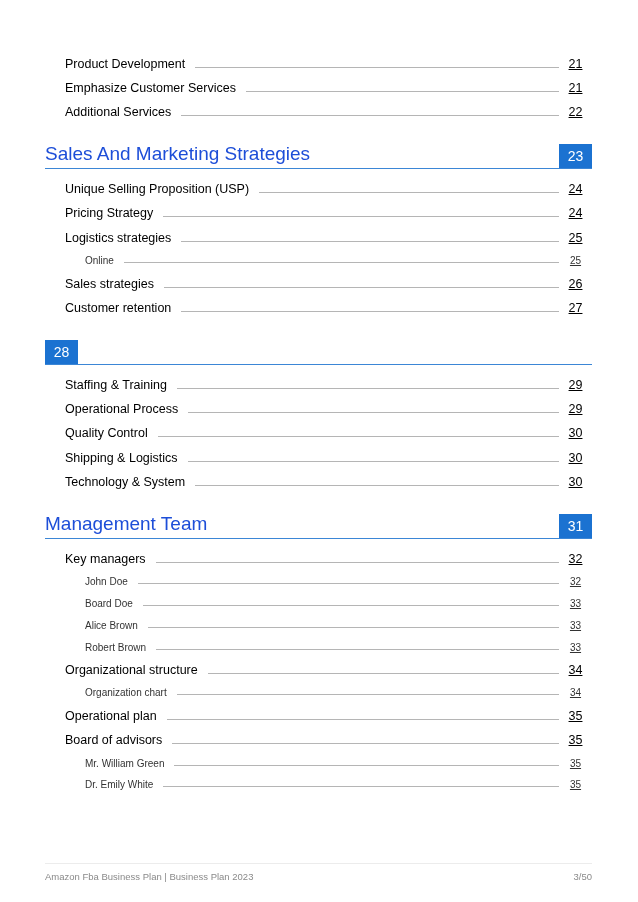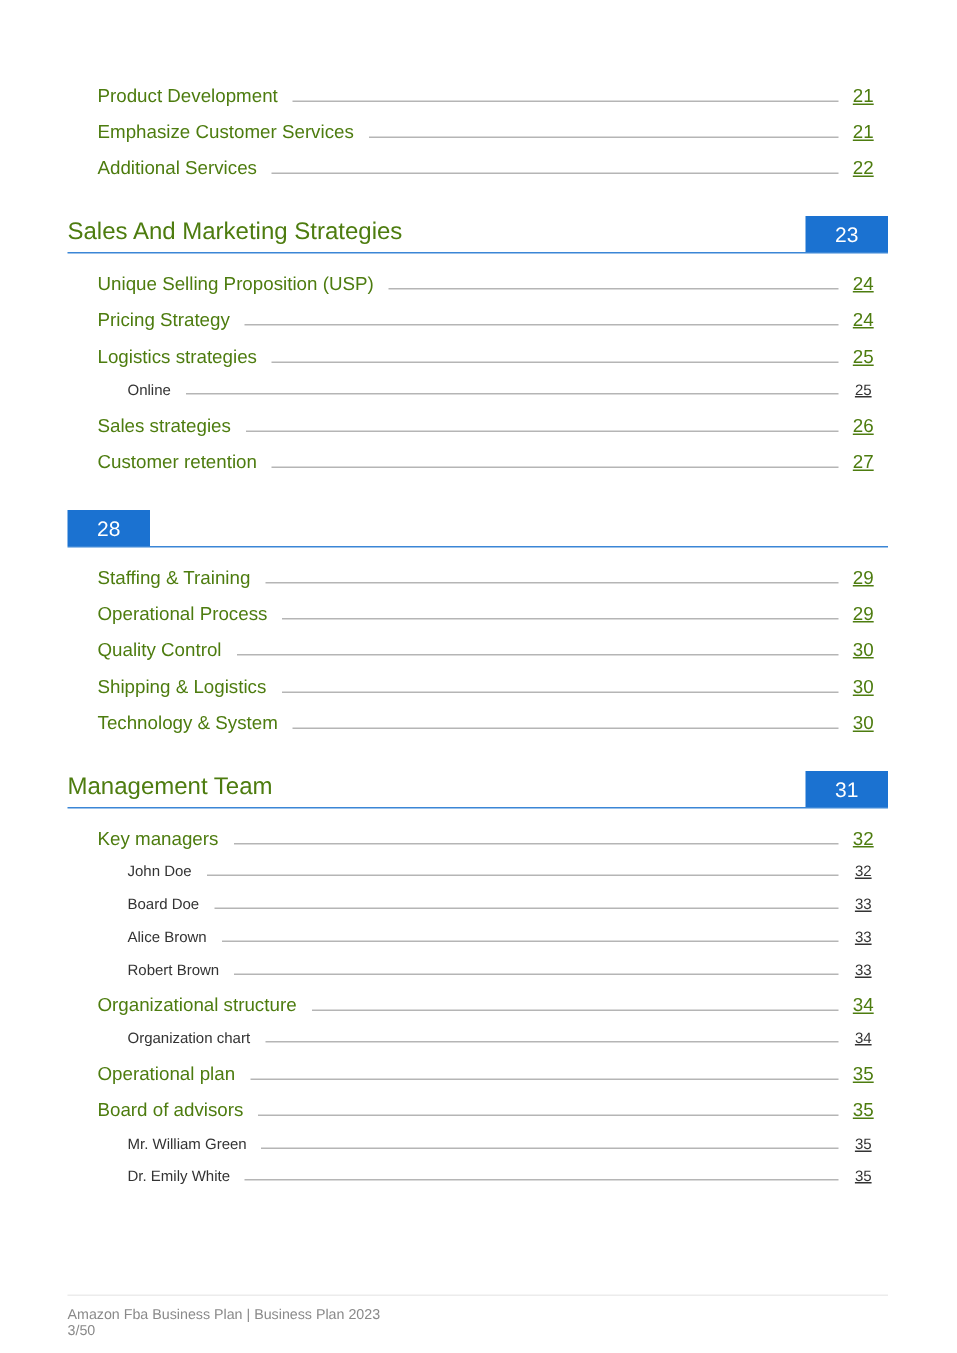--- a/index.html
+++ b/index.html
@@ -1,29 +1,29 @@
 <!DOCTYPE html>
 <html><head>
 <meta charset="utf-8">
 <style>
   html, body { margin:0; padding:0; background:#ffffff; }
   body { width:638px; height:902px; position:relative; font-family:"Liberation Sans", sans-serif; color:#333; overflow:hidden; }
   .toc { position:absolute; left:45px; top:0; width:547px; }
   .row { position:absolute; left:0; right:0; display:flex; align-items:flex-end; }
-  .l1 { font-size:12.5px; color:#4d7c0f; }
+  .l1 { font-size:12.5px; color:#000000; }
   .l1 .label { padding-left:20px; }
   .l2 { font-size:10px; color:#333; }
   .l2 .label { padding-left:40px; }
   .label { white-space:nowrap; padding-right:10px; line-height:1; }
   .leader { flex:1; border-bottom:1px solid #b5b5b5; margin-bottom:3px; }
   .page { width:33px; text-align:center; line-height:1;text-decoration:underline; }
   .sec { position:absolute; left:0; right:0; height:24px; border-bottom:1.5px solid #3b86d6; display:flex; align-items:flex-end; }
-  .sec .title { flex:1; font-size:16px; color:#4d7c0f; padding-bottom:5px; line-height:1; }
-  .sec .badge { width:55px; height:24px; background:#1b72d1; color:#fff; font-size:14px; display:flex; align-items:center; justify-content:center; }
-  .footer { position:absolute; left:45px; width:547px; top:863px; border-top:1px solid #ececec; display:flex; justify-content:space-between; padding-top:7px; font-size:9.5px; color:#8a8a8a;flex-direction:column; }
+  .sec .title { flex:1; font-size:19px; color:#1d4ed8; padding-bottom:5px; line-height:1; }
+  .sec .badge { width:33px; height:24px; background:#1b72d1; color:#fff; font-size:14px; display:flex; align-items:center; justify-content:center; }
+  .footer { position:absolute; left:45px; width:547px; top:863px; border-top:1px solid #ececec; display:flex; justify-content:space-between; padding-top:7px; font-size:9.5px; color:#8a8a8a; }
 </style>
 </head>
 <body>
 
 <div class="toc">
 
   <div class="row l1" style="top:58px">
       <span class="label">Product Development</span>
       <span class="leader"></span>
       <span class="page">21</span>

